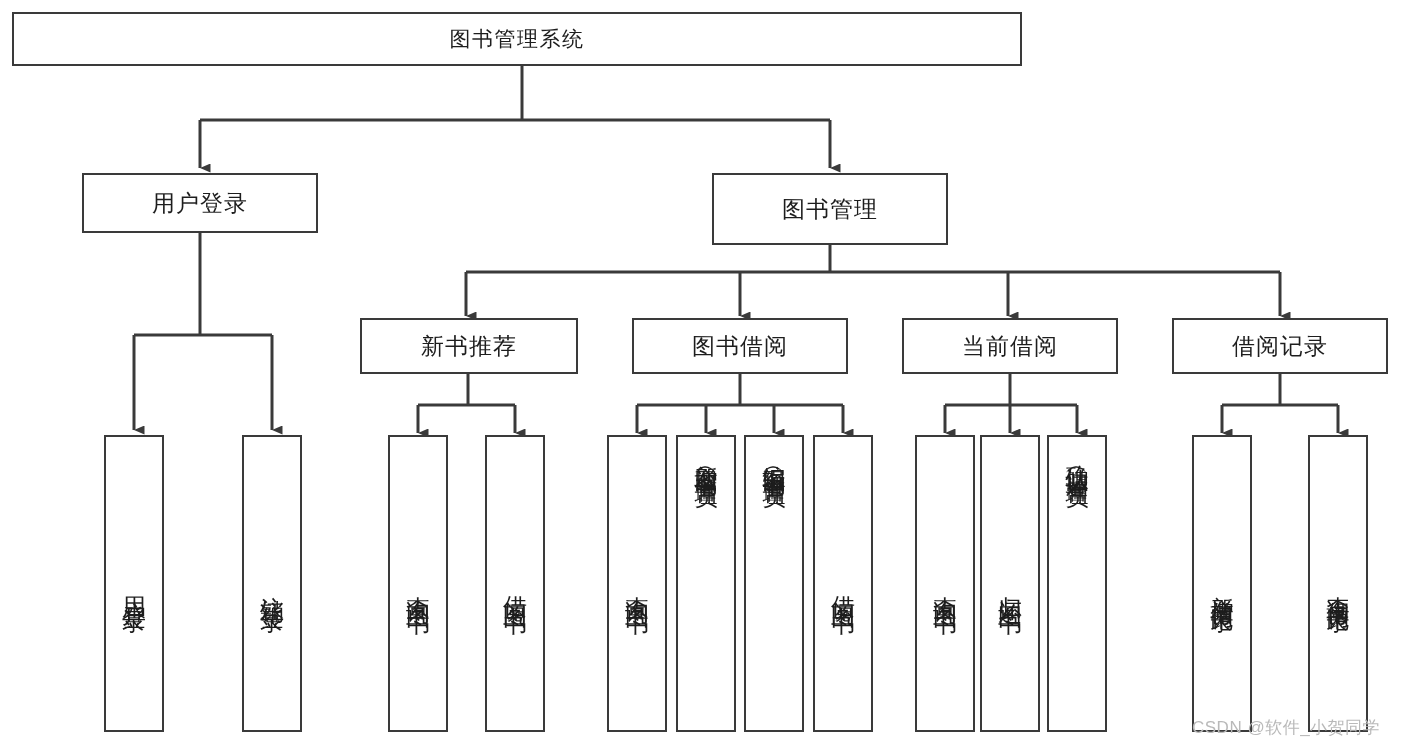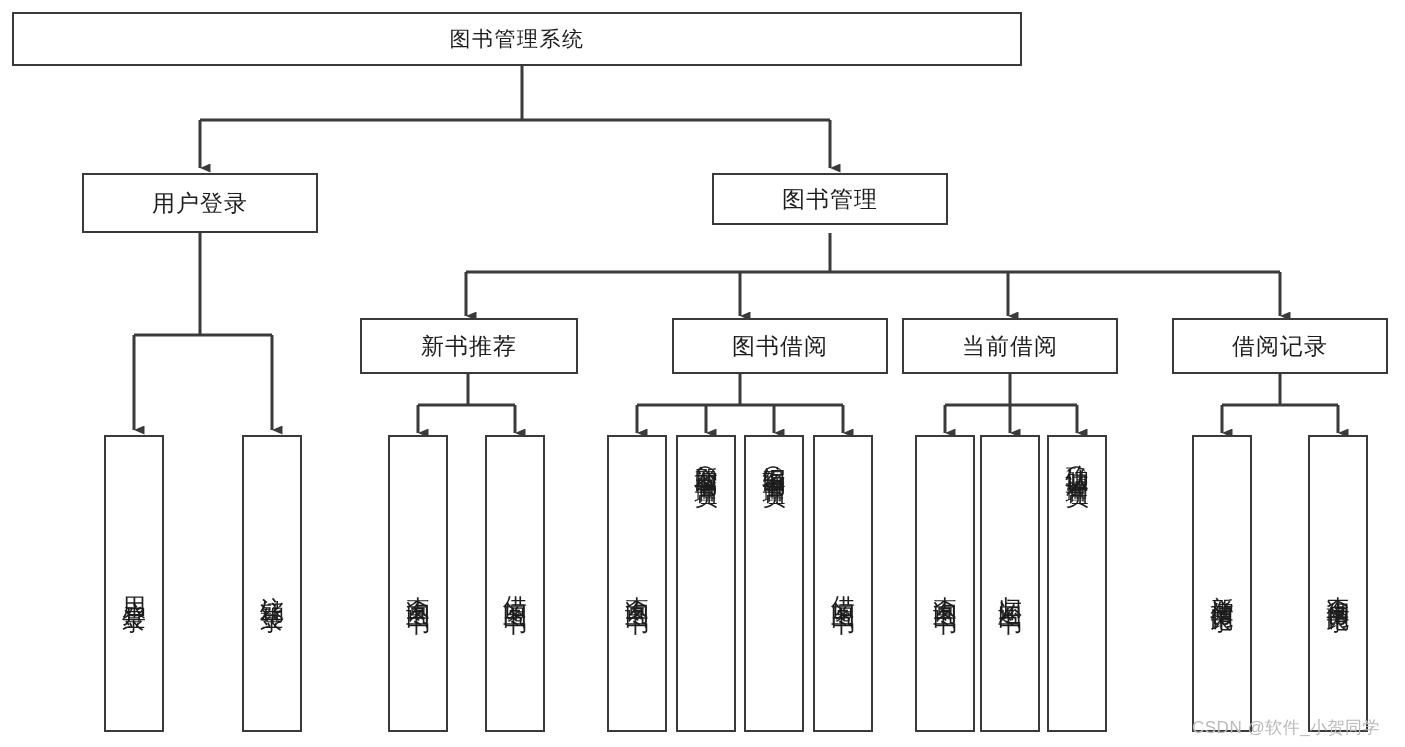--- a/index.html
+++ b/index.html
@@ -143,28 +143,28 @@
     </g>
   </svg>
 
   <div class="node horiz root" style="left:12px; top:12px; width:1010px; height:54px;">
     <span class="label">图书管理系统</span>
   </div>
 
   <div class="node horiz" style="left:82px; top:173px; width:236px; height:60px;">
     <span class="label">用户登录</span>
   </div>
-  <div class="node horiz" style="left:712px; top:173px; width:236px; height:52px;">
+  <div class="node horiz" style="left:712px; top:173px; width:236px; height:72px;">
     <span class="label">图书管理</span>
   </div>
 
   <div class="node horiz" style="left:360px; top:318px; width:218px; height:56px;">
     <span class="label">新书推荐</span>
   </div>
-  <div class="node horiz" style="left:632px; top:318px; width:216px; height:56px;margin-left:40px;">
+  <div class="node horiz" style="left:632px; top:318px; width:216px; height:56px;">
     <span class="label">图书借阅</span>
   </div>
   <div class="node horiz" style="left:902px; top:318px; width:216px; height:56px;">
     <span class="label">当前借阅</span>
   </div>
   <div class="node horiz" style="left:1172px; top:318px; width:216px; height:56px;">
     <span class="label">借阅记录</span>
   </div>
 
   <div class="node vert" style="left:104px; top:435px; width:60px; height:297px;">

